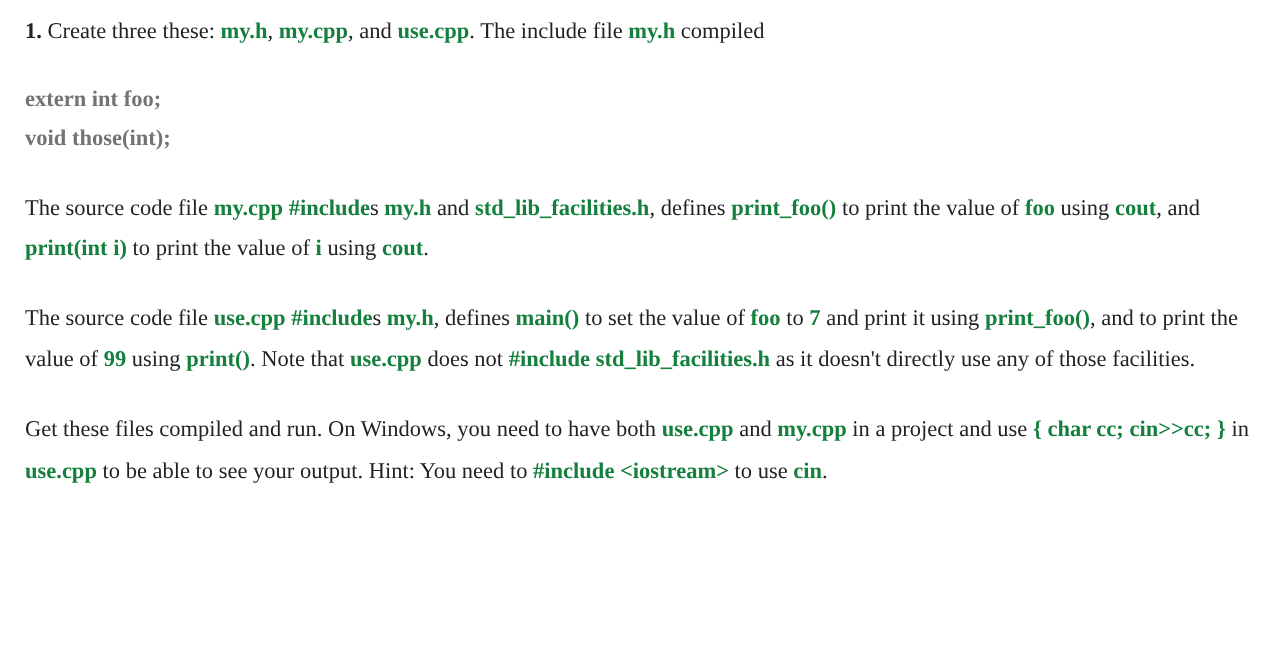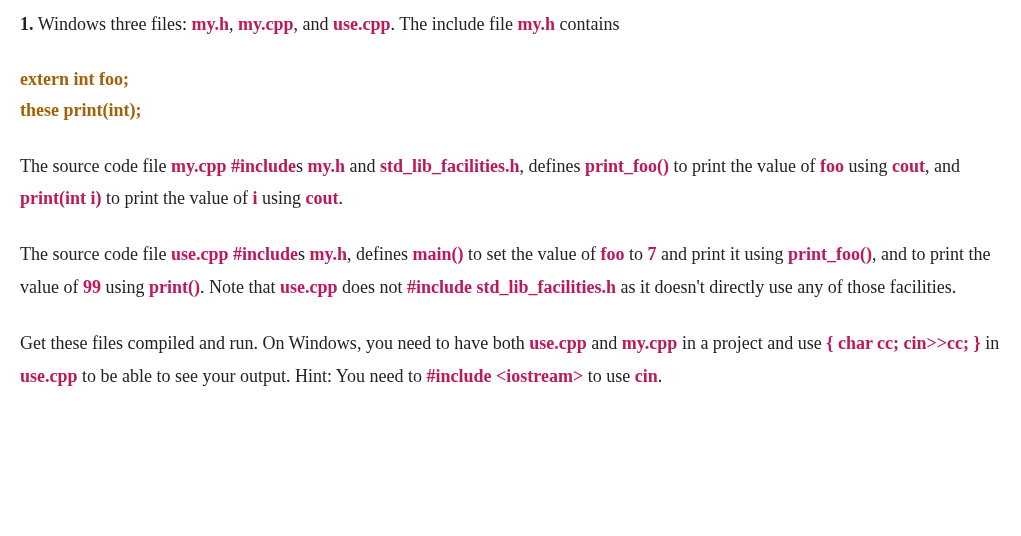--- a/index.html
+++ b/index.html
@@ -9,45 +9,45 @@
       color: #222;
       margin: 0;
       padding: 8px 20px;
       width: 981px;
     }
     .num {
       font-weight: bold;
     }
     .code {
       font-weight: bold;
-      color: #be185d;
+      color: #15803d;
     }
     p {
       margin: 0 0 24px 0;
     }
     .code-block {
       margin: 20px 0 24px 0;
       line-height: 1.7;
     }
     .code-line {
       display: block;
       font-weight: bold;
-      color: #a16207;
+      color: #737373;
     }
   </style>
 </head>
 <body>
 
 <p>
-  <span class="num">1.</span><span> Windows three files: </span><span class="code">my.h</span><span>, </span><span class="code">my.cpp</span><span>, and </span><span class="code">use.cpp</span><span>. The include file </span><span class="code">my.h</span><span> contains</span>
+  <span class="num">1.</span><span> Create three these: </span><span class="code">my.h</span><span>, </span><span class="code">my.cpp</span><span>, and </span><span class="code">use.cpp</span><span>. The include file </span><span class="code">my.h</span><span> compiled</span>
 </p>
 
 <div class="code-block">
   <span class="code-line">extern int foo;</span>
-  <span class="code-line">these print(int);</span>
+  <span class="code-line">void those(int);</span>
 </div>
 
 <p>
   <span>The source code file </span><span class="code">my.cpp #include</span><span>s </span><span class="code">my.h</span><span> and </span><span class="code">std_lib_facilities.h</span><span>, defines </span><span class="code">print_foo()</span><span> to print the value of </span><span class="code">foo</span><span> using </span><span class="code">cout</span><span>, and </span><span class="code">print(int i)</span><span> to print the value of </span><span class="code">i</span><span> using </span><span class="code">cout</span><span>.</span>
 </p>
 
 <p>
   <span>The source code file </span><span class="code">use.cpp #include</span><span>s </span><span class="code">my.h</span><span>, defines </span><span class="code">main()</span><span> to set the value of </span><span class="code">foo</span><span> to </span><span class="code">7</span><span> and print it using </span><span class="code">print_foo()</span><span>, and to print the value of </span><span class="code">99</span><span> using </span><span class="code">print()</span><span>. Note that </span><span class="code">use.cpp</span><span> does not </span><span class="code">#include std_lib_facilities.h</span><span> as it doesn't directly use any of those facilities.</span>
 </p>
 

